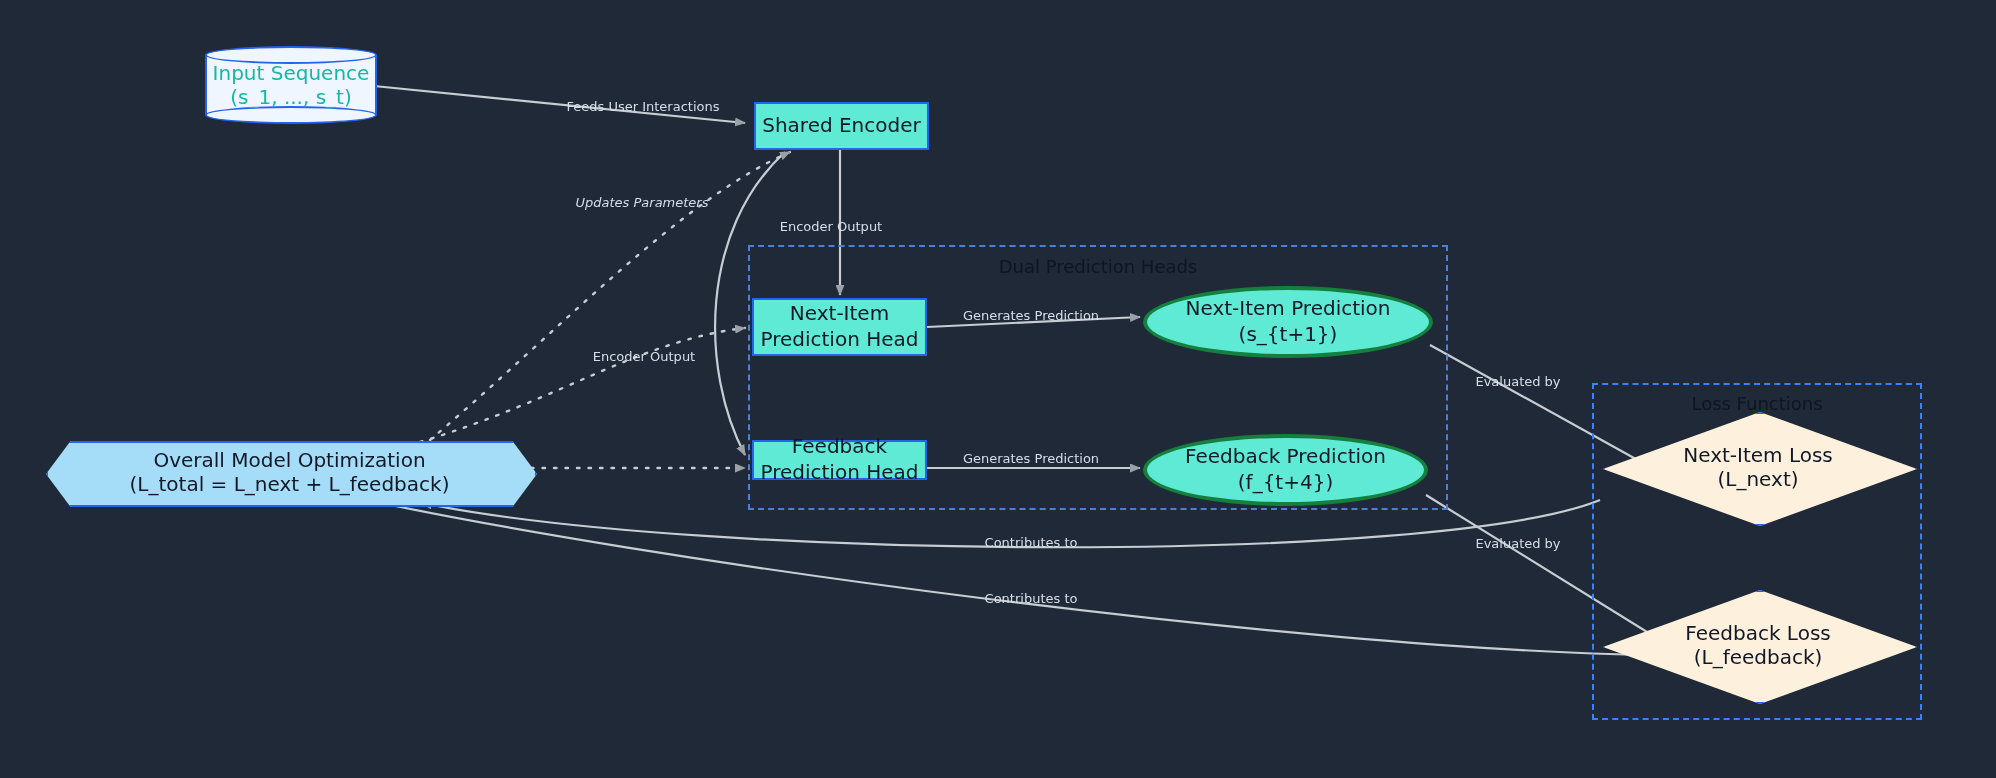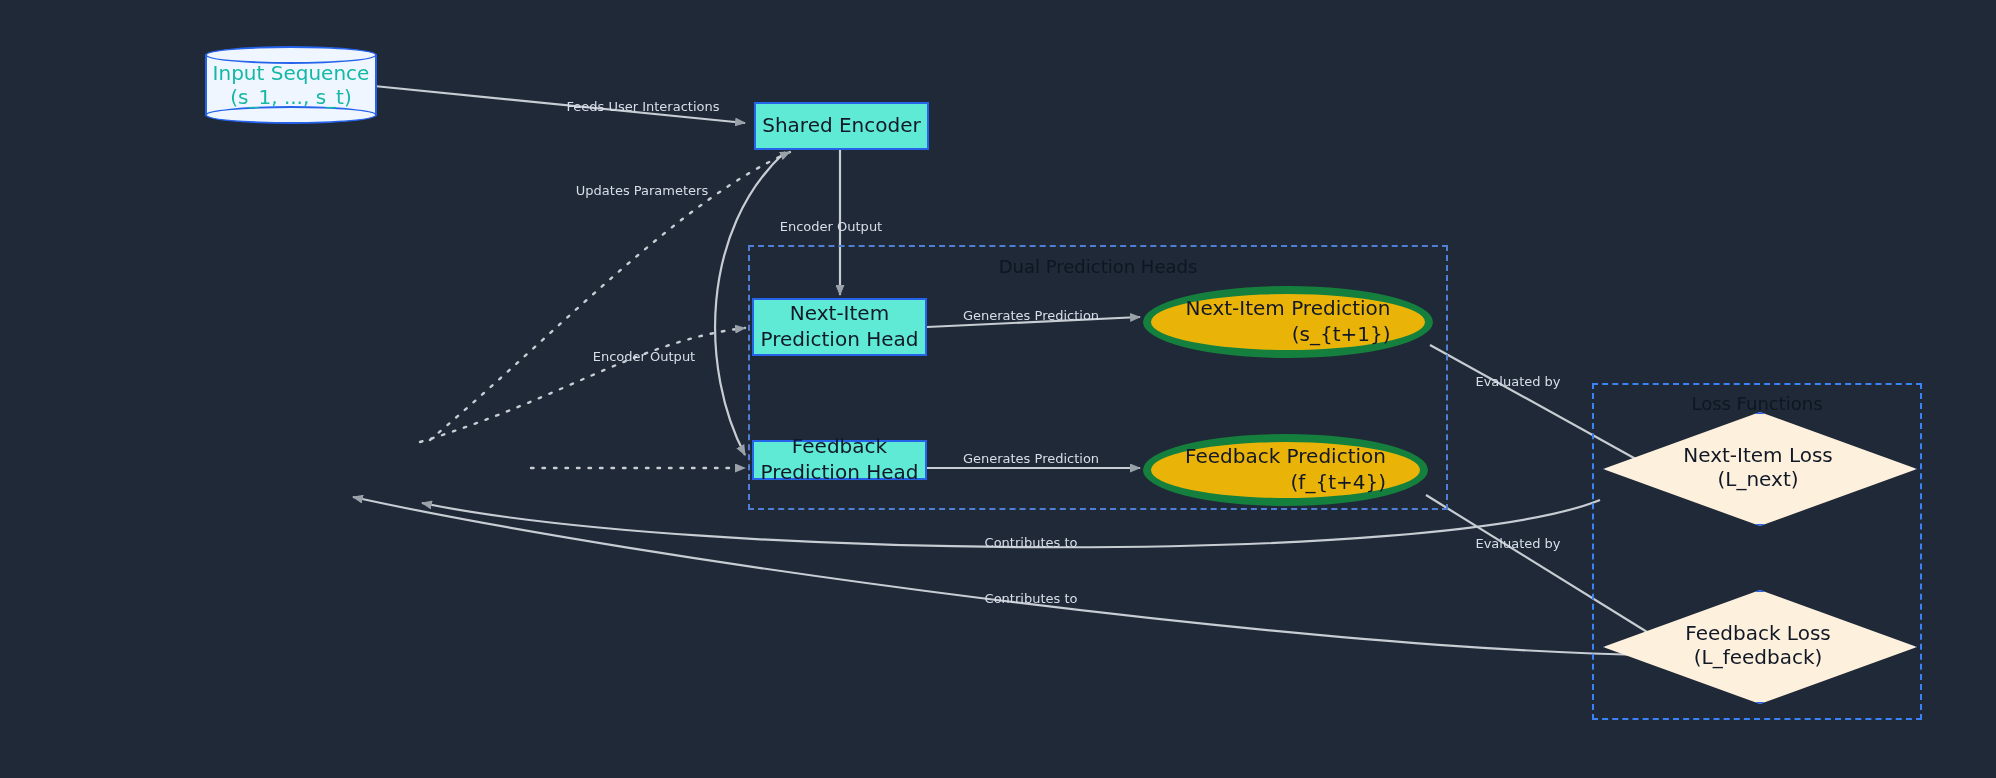--- a/index.html
+++ b/index.html
@@ -84,25 +84,24 @@
     display: flex; align-items: center; justify-content: center;
     text-align: center;
     font-size: 20px;
     color: #14b8a6;
     white-space: pre-line;
     z-index: 2;
   }
 
   
   .ellipse {
-    background: #eab308;
-    border: 8px solid #15803d;
+    background: #5eead4;
+    border: 4px solid #15803d;
     border-radius: 50%;
     font-size: 20px;
-    text-align: right;
   }
 
   
   .hex-wrap { position: absolute; z-index: 4; }
   .hex-shape {
     position: absolute;
     left: 0; top: 0;
     width: 100%; height: 100%;
     background: #a5dcf7;
     border: 2px solid #2563eb;
@@ -261,24 +260,29 @@
     <div class="dia-label">Feedback Loss
 (L_feedback)</div>
   </div>
 
   <div class="dia-wrap" style="left:1603px; top:412px; width:310px; height:110px;">
     <div class="dia-shape"></div>
     <div class="dia-label">Next-Item Loss
 (L_next)</div>
   </div>
 
+  <div class="hex-wrap" style="left:46px; top:441px; width:487px; height:62px;">
+    <div class="hex-shape"></div>
+    <div class="hex-label">Overall Model Optimization
+(L_total = L_next + L_feedback)</div>
+  </div>
 
   <div class="elabel" style="left:643px; top:99px;margin-top:7px;">Feeds User Interactions</div>
 
-  <div class="elabel" style="left:642px; top:190px;">Updates Parameters</div>
+  <div class="elabel" style="left:642px; top:202px;font-style:italic;">Updates Parameters</div>
 
   <div class="elabel" style="left:831px; top:226px;">Encoder Output</div>
 
   <div class="elabel" style="left:644px; top:356px;">Encoder Output</div>
 
   <div class="elabel" style="left:1031px; top:315px;">Generates Prediction</div>
 
   <div class="elabel" style="left:1031px; top:458px;">Generates Prediction</div>
 
   <div class="elabel" style="left:1518px; top:381px;">Evaluated by</div>

